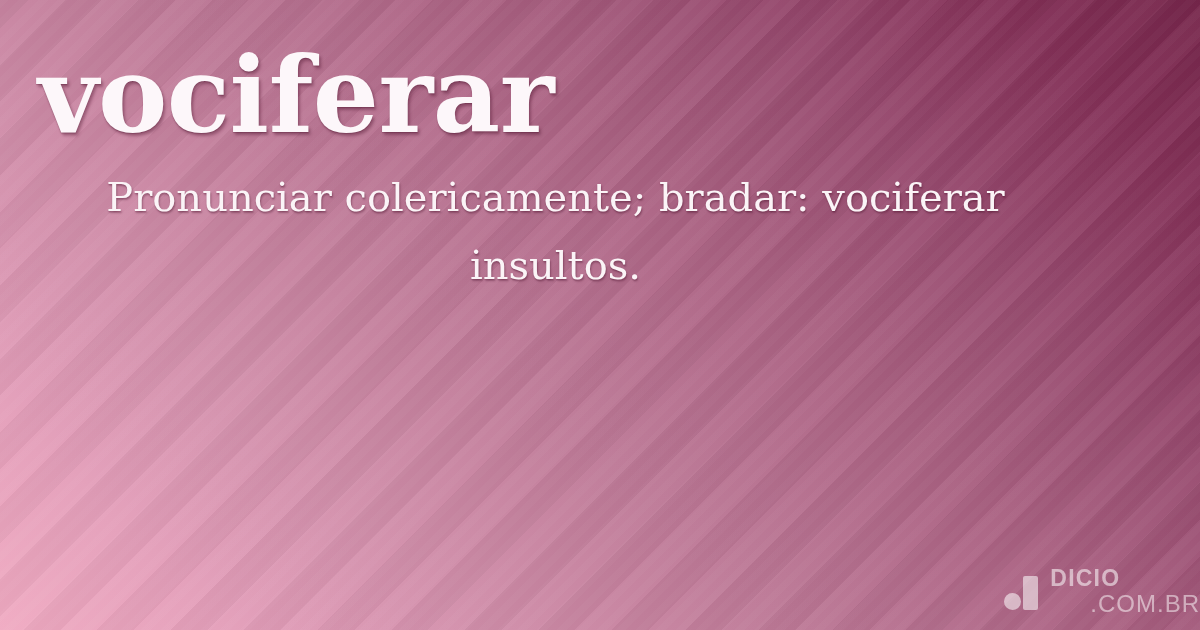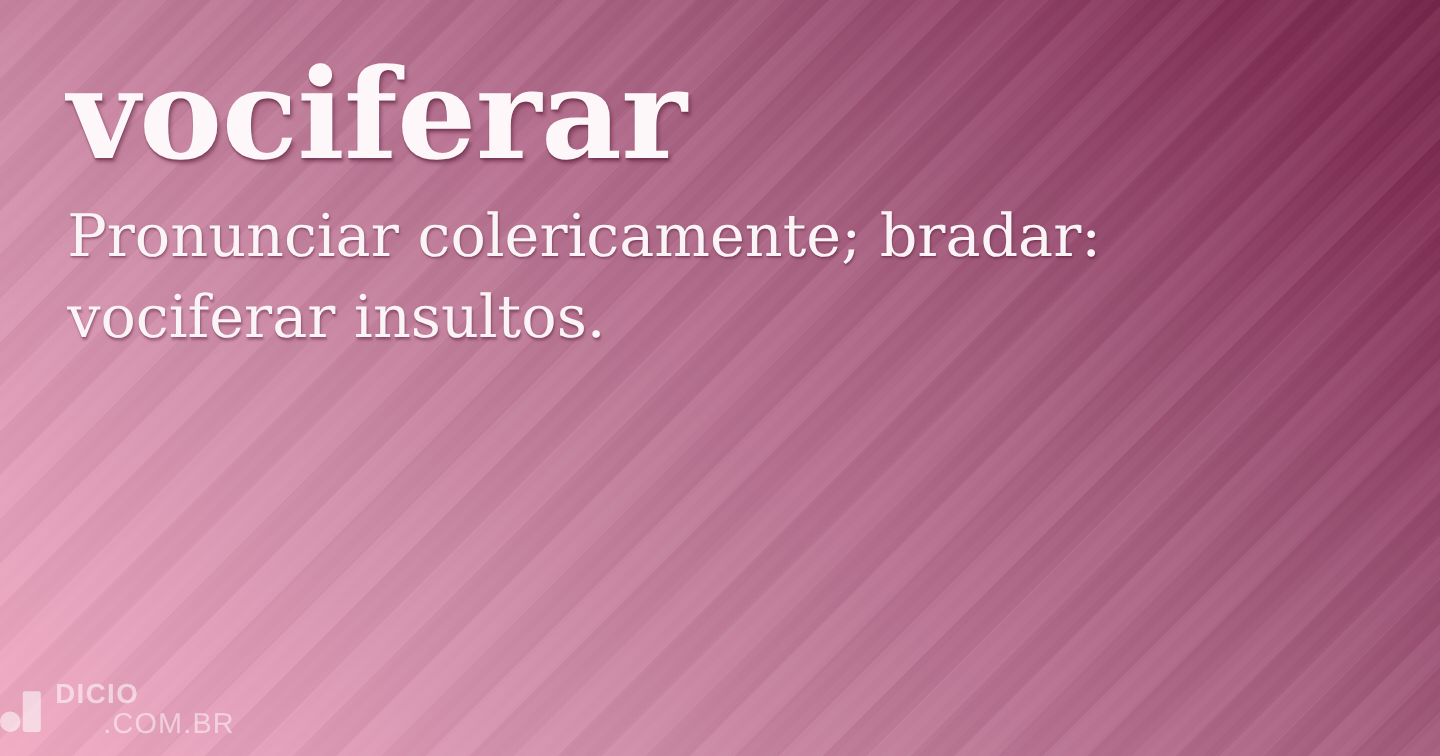--- a/index.html
+++ b/index.html
@@ -58,21 +58,21 @@
       rgba(255,255,255,0.0) 7px,
       rgba(255,255,255,0.0) 14px
     );
     pointer-events: none;
   }
 
   
   .content {
     position: relative;
     z-index: 3;
-    padding: 0 56px;
+    padding: 0 38px;
     box-sizing: border-box;
     height: 100%;
   }
 
   .word-title {
     margin: 0;
     padding-top: 28px;
     font-family: "DejaVu Serif", serif;
     font-weight: 700;
     font-size: 104px;
@@ -89,38 +89,39 @@
     margin: 0;
     padding: 0;
     list-style: none;
     max-width: 1035px;
   }
 
   .definition {
     margin: 0;
     font-family: "DejaVu Serif", serif;
     font-weight: 400;
-    font-size: 49px;
+    font-size: 40px;
     line-height: 68px;
     color: #fbf4f7;
     text-shadow:
        1px 2px 2px rgba(80, 20, 48, 0.38),
        0px 1px 1px rgba(80, 20, 48, 0.22);
+    text-align: center;
   }
 
   
   .logo {
     position: absolute;
     left: 0;
     right: 0;
     bottom: 14px;
     z-index: 4;
     display: flex;
     align-items: center;
-    justify-content: flex-start;
+    justify-content: flex-end;
     gap: 12px;
     opacity: 0.55;
   }
 
   .logo-mark {
     position: relative;
     width: 34px;
     height: 36px;
     flex: none;
   }

